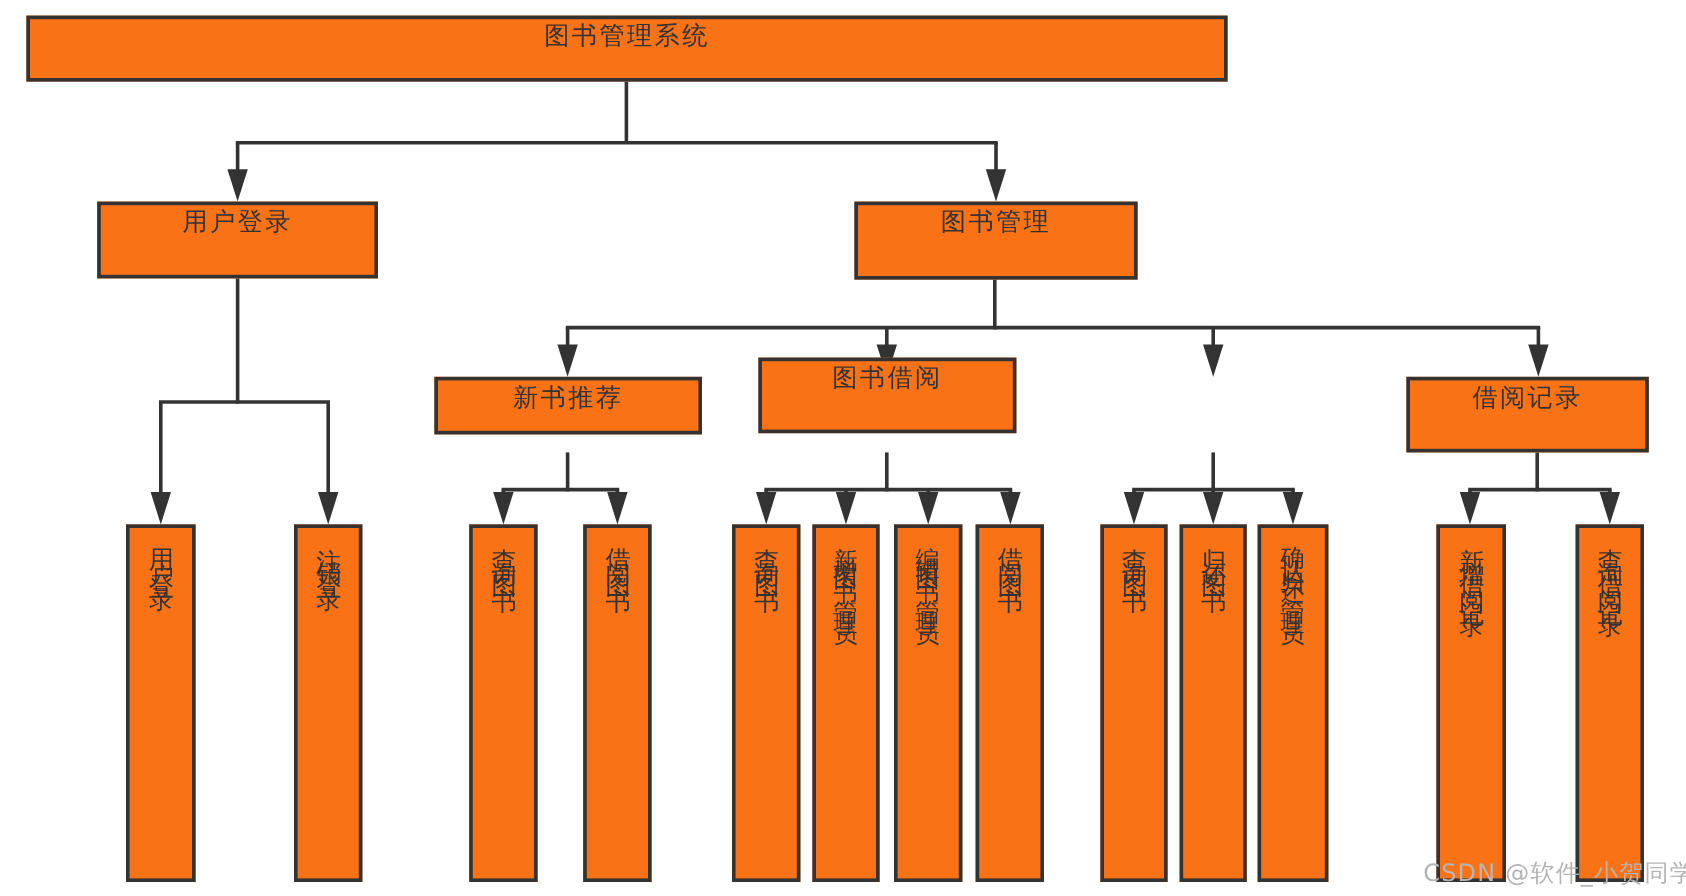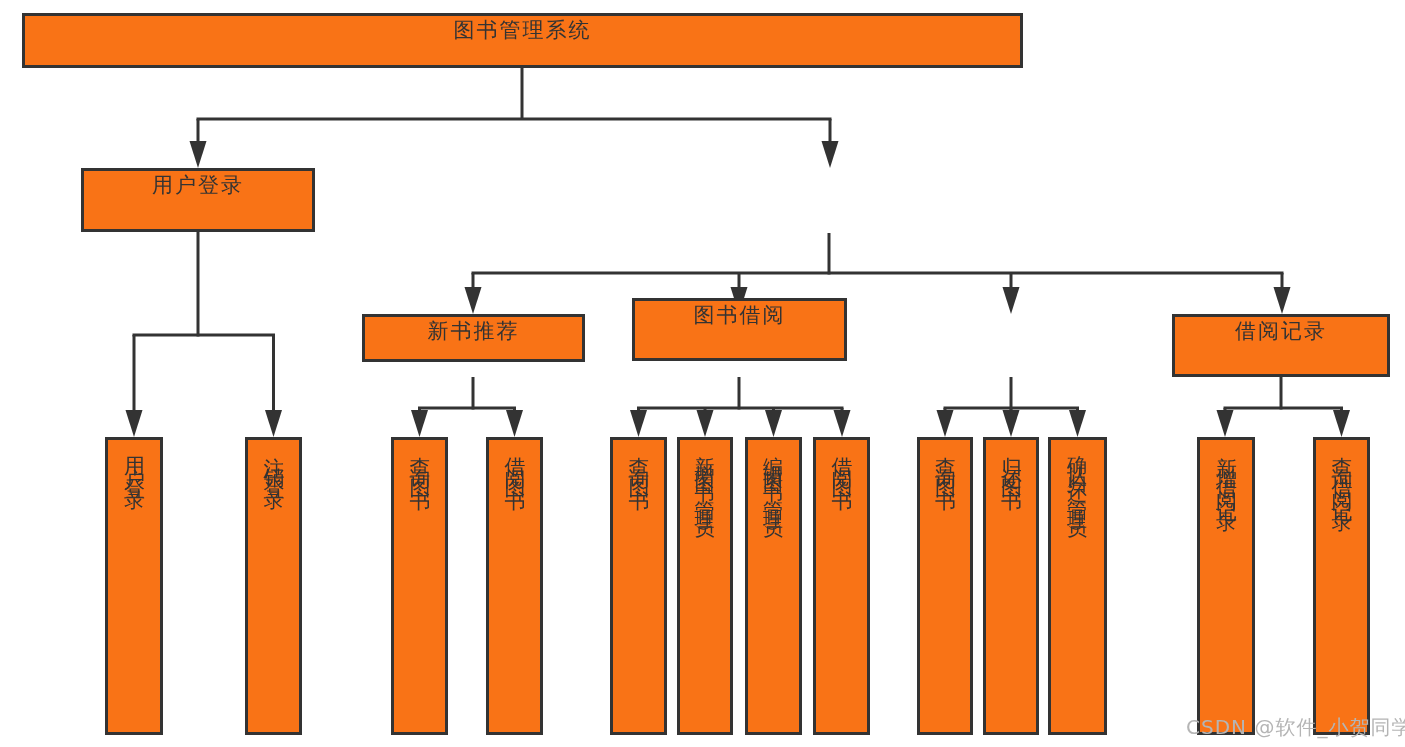--- a/index.html
+++ b/index.html
@@ -118,28 +118,31 @@
     </g>
   </svg>
 
   <div class="node" style="left:22px;top:13px;width:1001px;height:55px">
     <span class="hlbl">图书管理系统</span>
   </div>
 
   <div class="node" style="left:81px;top:168px;width:234px;height:64px">
     <span class="hlbl">用户登录</span>
   </div>
+  <div class="node" style="left:712px;top:168px;width:236px;height:65px">
+    <span class="hlbl">图书管理</span>
+  </div>
 
   <div class="node" style="left:362px;top:314px;width:223px;height:48px">
     <span class="hlbl">新书推荐</span>
   </div>
   <div class="node" style="left:632px;top:298px;width:215px;height:63px">
     <span class="hlbl">图书借阅</span>
   </div>
-  <div class="node" style="left:1172px;top:314px;width:218px;height:63px">
+  <div class="node" style="left:1172px;top:314px;width:202px;height:63px">
     <span class="hlbl">借阅记录</span>
   </div>
 
   <div class="node" style="left:105px;top:437px;width:58px;height:298px">
     <span class="vlbl">用户登录</span>
   </div>
   <div class="node" style="left:245px;top:437px;width:57px;height:298px">
     <span class="vlbl">注销登录</span>
   </div>
 

